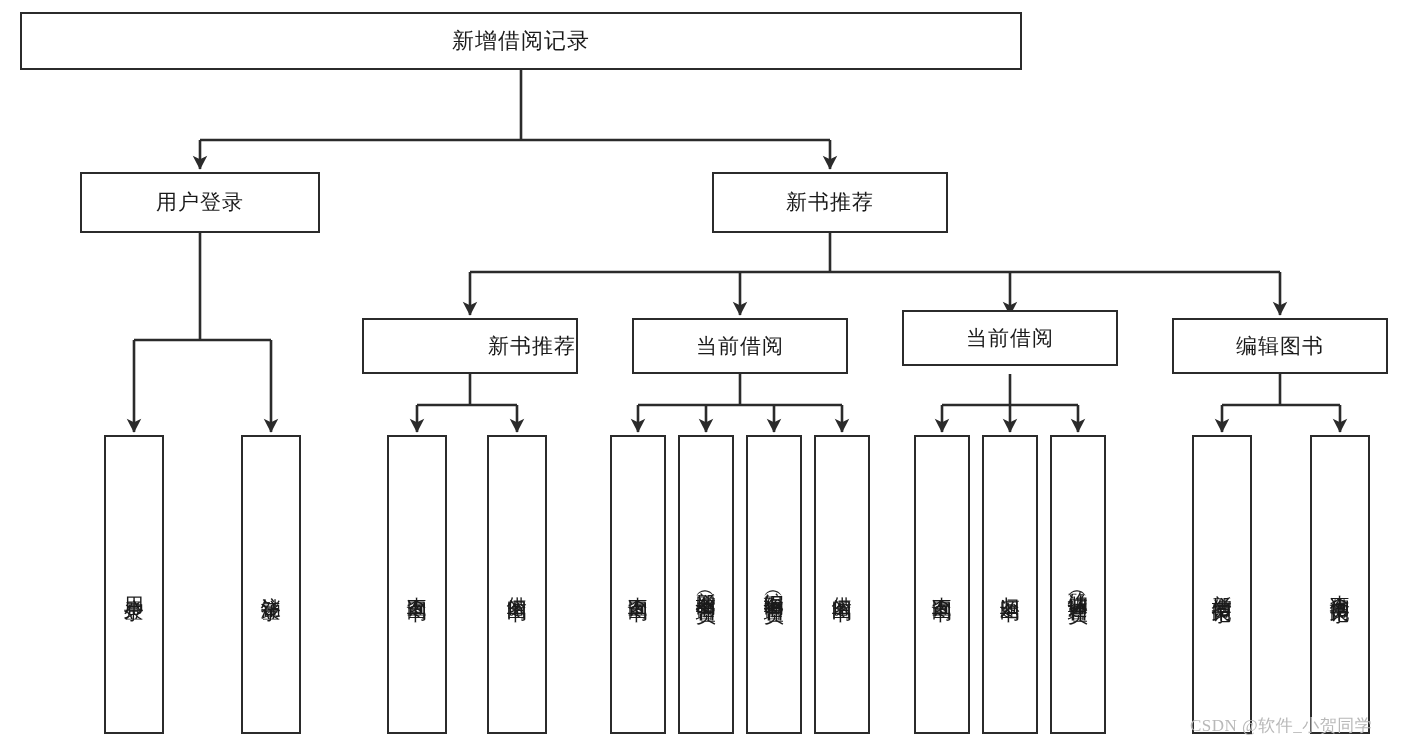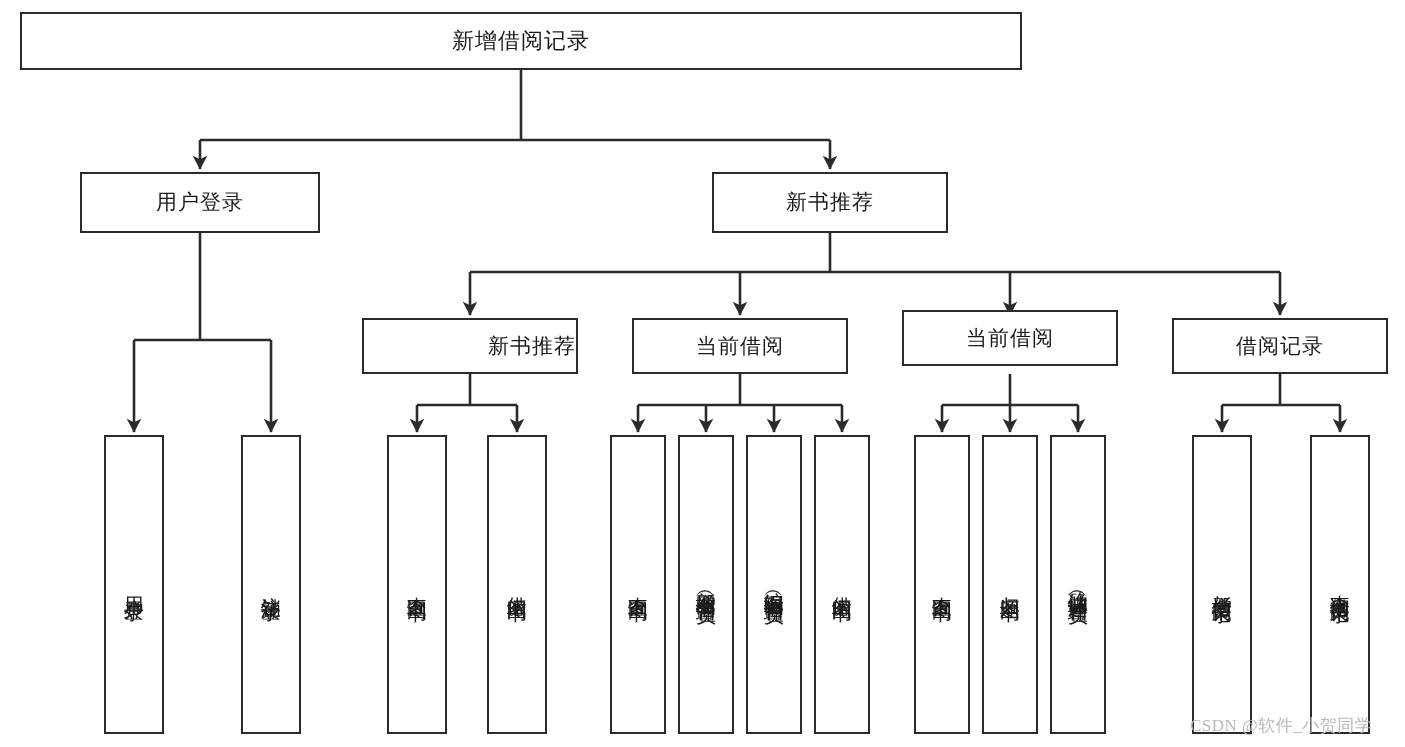--- a/index.html
+++ b/index.html
@@ -133,21 +133,21 @@
   <div class="node" style="left:362px;top:318px;width:216px;height:56px;justify-content:flex-end;">
     <span class="node-label">新书推荐</span>
   </div>
   <div class="node" style="left:632px;top:318px;width:216px;height:56px;">
     <span class="node-label">当前借阅</span>
   </div>
   <div class="node" style="left:902px;top:310px;width:216px;height:56px;">
     <span class="node-label">当前借阅</span>
   </div>
   <div class="node" style="left:1172px;top:318px;width:216px;height:56px;">
-    <span class="node-label">借阅记录</span>
+    <span class="node-label">编辑图书</span>
   </div>
 
   <div class="node leaf" style="left:104px;top:435px;width:60px;height:299px;">
     <span class="node-label">用户登录</span>
   </div>
   <div class="node leaf" style="left:241px;top:435px;width:60px;height:299px;">
     <span class="node-label">注销登录</span>
   </div>
 
   <div class="node leaf" style="left:387px;top:435px;width:60px;height:299px;">

